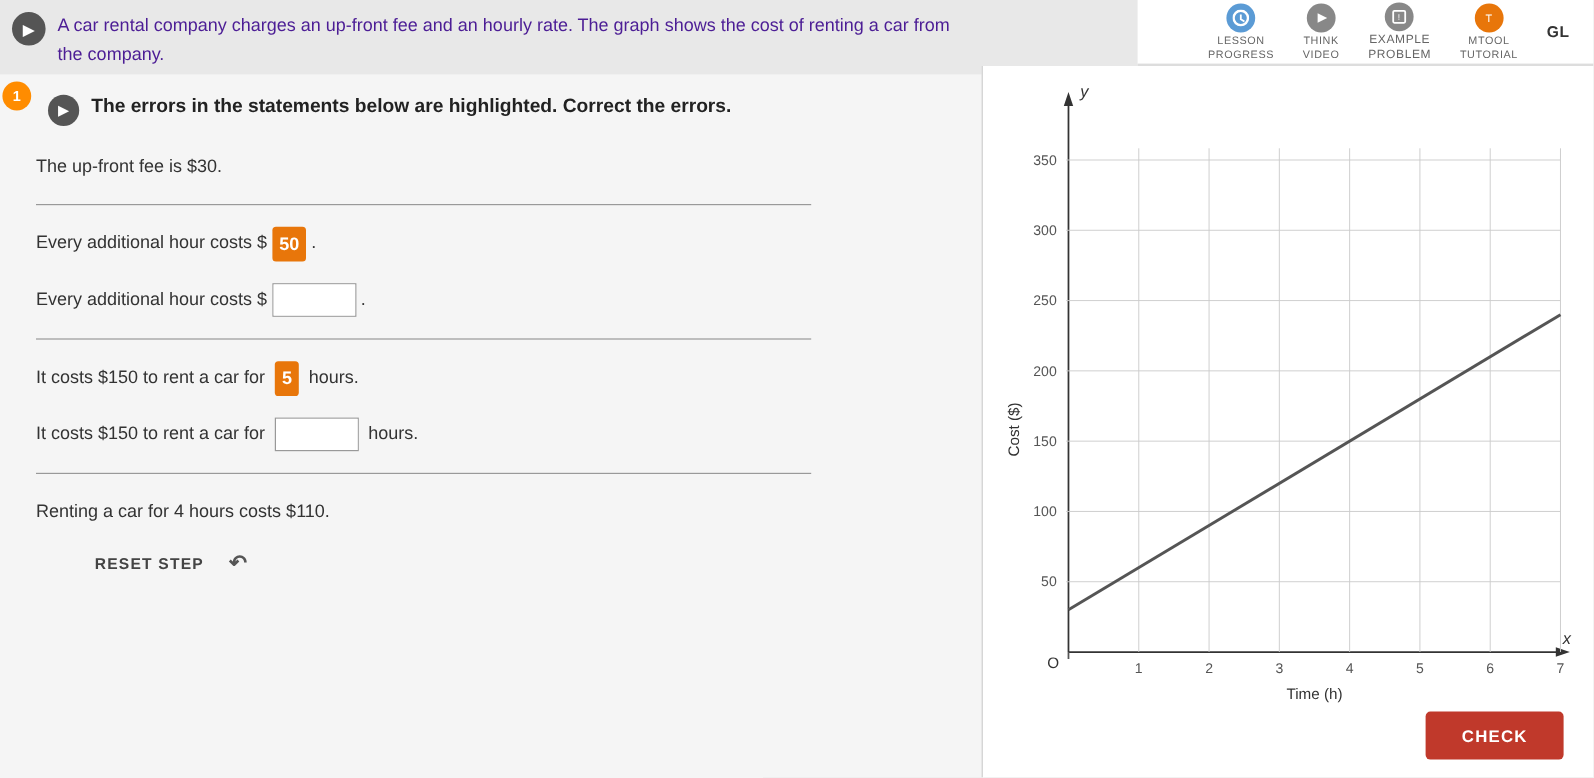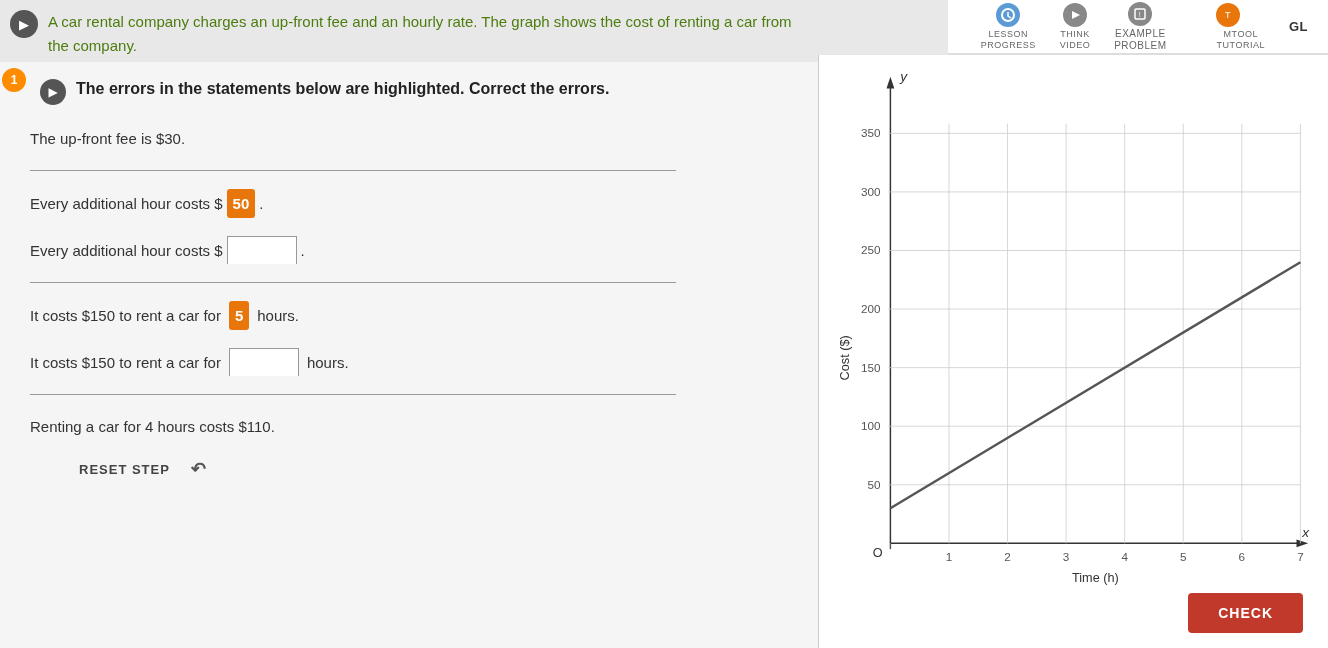--- a/index.html
+++ b/index.html
@@ -11,21 +11,21 @@
       overflow: hidden;
       position: relative;
     }
 
     
     .statement-row {
       font-size: 15px;
       color: #333;
       margin-bottom: 18px;
       display: flex;
-      align-items: center;
+      align-items: flex-start;
       flex-wrap: wrap;
       gap: 4px;
       line-height: 1.8;
     }
     .highlight-orange {
       background: #e8760a;
       color: white;
       padding: 1px 6px;
       border-radius: 3px;
       font-weight: bold;
@@ -148,30 +148,30 @@
         </svg>
     </div>
     <span style="font-size:10px; text-align:center; line-height:1.2;">EXAMPLE<br>PROBLEM</span>
   </div>
   <div class="nav-col mtool-tut">
     <div class="icon-circle" style="background:#e8760a;">
       <svg width="14" height="14" viewBox="0 0 14 14">
           <text x="7" y="10" text-anchor="middle" fill="white" font-size="9">T</text>
         </svg>
     </div>
-    <span style="font-size:9px; text-align:center; line-height:1.2;margin-left:26px;">MTOOL<br>TUTORIAL</span>
+    <span style="font-size:9px; text-align:center; line-height:1.2;">MTOOL<br>TUTORIAL</span>
   </div>
   <div class="nav-col" style="padding-right:20px;">
     <span style="font-size:13px; font-weight:bold; color:#333;">GL</span>
   </div>
 </div>
 
 <div style="position:absolute; top:0; left:0; width:820px; background:#e8e8e8; padding:10px 16px 10px 48px; border-bottom:2px solid #bbb;">
   <div style="position:absolute; top:10px; left:10px; width:28px; height:28px; background:#555; border-radius:50%; display:flex; align-items:center; justify-content:center; color:white; font-size:13px;">▶</div>
-  <p style="font-size:15px; color:#4d7c0f; line-height:1.6;">A car rental company charges an up-front fee and an hourly rate. The graph shows the cost of renting a car from the company.</p>
+  <p style="font-size:15px; color:#4c1d95; line-height:1.6;">A car rental company charges an up-front fee and an hourly rate. The graph shows the cost of renting a car from the company.</p>
 </div>
 
 <div style="position:absolute; top:68px; left:2px; width:24px; height:24px; background:#ff8c00; border-radius:50%; display:flex; align-items:center; justify-content:center; color:white; font-size:12px; font-weight:bold; z-index:5;">1</div>
 
 <div style="position:absolute; top:62px; left:0; width:820px; bottom:0; background:#f5f5f5; padding:15px 30px 15px 30px;">
 
   <div style="display:flex; align-items:flex-start; gap:10px; margin-bottom:20px; padding-left:10px;">
     <div style="width:26px; height:26px; background:#555; border-radius:50%; display:flex; align-items:center; justify-content:center; color:white; font-size:12px; flex-shrink:0; margin-top:2px; cursor:pointer;">▶</div>
     <div style="font-size:16px; font-weight:bold; color:#222; line-height:1.5;">The errors in the statements below are highlighted. Correct the errors.</div>
   </div>

